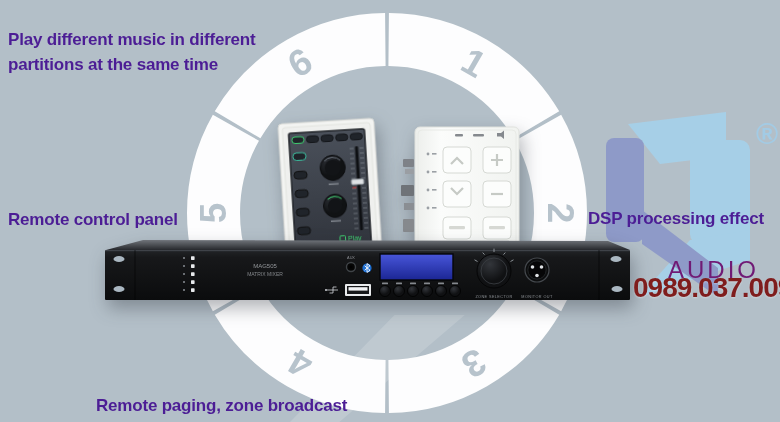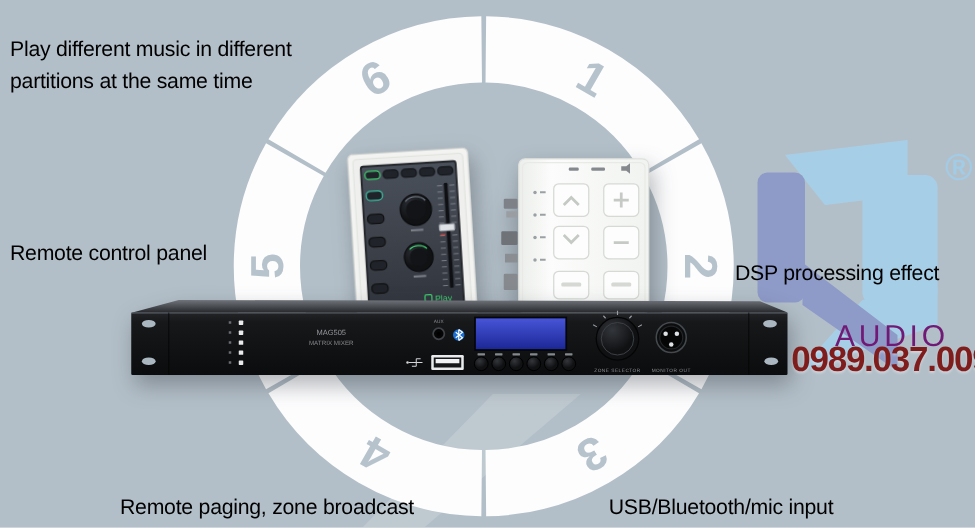--- a/index.html
+++ b/index.html
@@ -3,21 +3,21 @@
 <meta charset="utf-8">
 <style>
   html,body{margin:0;padding:0;}
   .stage{
     position:relative; width:780px; height:422px; overflow:hidden;
     background:#b3bfc8;
     font-family:"Liberation Sans", sans-serif;
   }
   .abs{position:absolute;}
   .feature{
-    color:#000000; font-size:17px; font-weight:400; line-height:25px;
+    color:#4c1d95; font-size:17px; font-weight:700; line-height:25px;
     letter-spacing:-0.2px; white-space:nowrap;
   }
   .ring-seg{stroke:#ffffff; stroke-width:53; fill:none; opacity:.97;}
   .ring-num{
     fill:#b7c3cc; font-family:"Liberation Sans", sans-serif;
     font-size:37px; font-weight:bold;
   }
   .audio-label{
     color:#701a75; font-size:24px; letter-spacing:3px; font-weight:400;
   }
@@ -69,31 +69,28 @@
   </svg>
 
   <div class="abs audio-label" style="left:668px;top:256px;">AUDIO</div>
 
   <div class="abs feature" style="left:8px;top:27px;">
     <div>Play different music in different</div>
     <div>partitions at the same time</div>
   </div>
   <div class="abs feature" style="left:544px;top:27px;">
   </div>
-  <div class="abs feature" style="left:8px;top:190px;">
+  <div class="abs feature" style="left:8px;top:207px;">
     <div>Remote control panel</div>
   </div>
   <div class="abs feature" style="left:588px;top:206px;text-align:right;">
     <div>DSP processing effect</div>
   </div>
   <div class="abs feature" style="left:52px;top:393px;margin-left:44px;">
     <div>Remote paging, zone broadcast</div>
-  </div>
-  <div class="abs feature" style="left:487px;top:393px;">
-    <div>USB/Bluetooth/mic input</div>
   </div>
 
   <svg class="abs shadowed" style="left:281px;top:120px;transform:rotate(-3.5deg);" width="98" height="138" viewBox="0 0 98 138">
     <defs>
       <linearGradient id="scr" x1="0" y1="0" x2="0" y2="1">
         <stop offset="0" stop-color="#4a505a"></stop>
           <stop offset="1" stop-color="#31353d"></stop>
       </linearGradient>
       <radialGradient id="pk" cx="35%" cy="30%">
         <stop offset="0" stop-color="#2b2e34"></stop>

